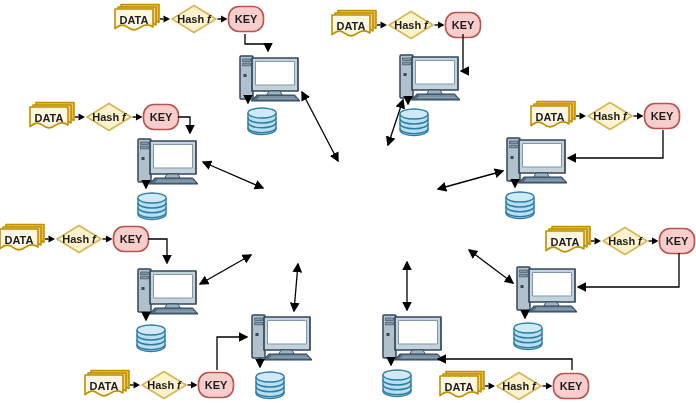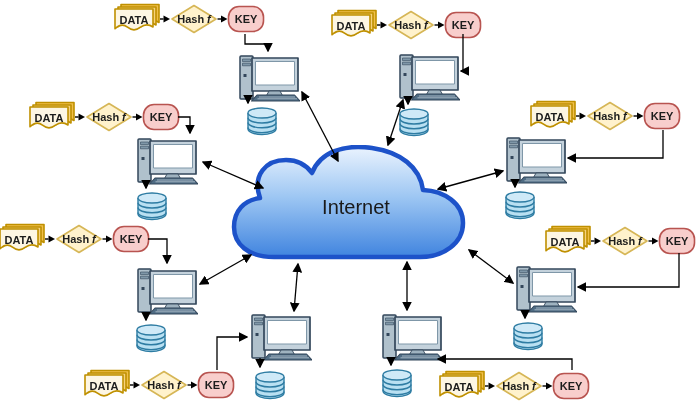--- a/index.html
+++ b/index.html
@@ -55,26 +55,20 @@
         <line x1="47" y1="17" x2="50.5" y2="17" stroke="#000" stroke-width="1.4"></line>
         <path d="M50.5,13.6 L57,17 L50.5,20.4 Z" fill="#000"></path>
         <polygon points="59,17 81,3.5 103,17 81,30.5" fill="#fff2cc" stroke="#d6b656" stroke-width="1.6"></polygon>
         <line x1="104.5" y1="17" x2="108" y2="17" stroke="#000" stroke-width="1.4"></line>
         <path d="M108,13.6 L114.5,17 L108,20.4 Z" fill="#000"></path>
         <rect x="115.5" y="4.5" width="35" height="25" rx="10.5" fill="#f8cecc" stroke="#b85450" stroke-width="1.6"></rect>
       </g>
     </defs>
   </svg>
 
-  <div class="abs node" id="cloud-wrap" style="left:230px;top:145px;">
-    <svg width="242" height="120" viewBox="0 0 242 120">
-      <path d="M44,112 C18,112 4,99 4,82 C4,66 14,55 30,53 C22,30 36,15 56,15 C68,15 77,21 82,28 C90,7 114,-1 142,3 C170,7 190,22 193,45 C214,46 233,58 233,78 C233,98 214,112 190,112 Z" fill="url(#cg)" stroke="#1d52c9" stroke-width="4.5" stroke-linejoin="round"></path>
-      <text class="cloud-text" x="126" y="69" text-anchor="middle">Internet</text>
-    </svg>
-  </div>
 
   <div class="abs node" style="left:238px;top:54px;">
       <svg width="62" height="48" viewBox="0 0 62 48">
         <use href="#workstation"></use>
       </svg>
     </div>
   <div class="abs node" style="left:398px;top:53px;">
       <svg width="62" height="48" viewBox="0 0 62 48">
         <use href="#workstation"></use>
       </svg>

